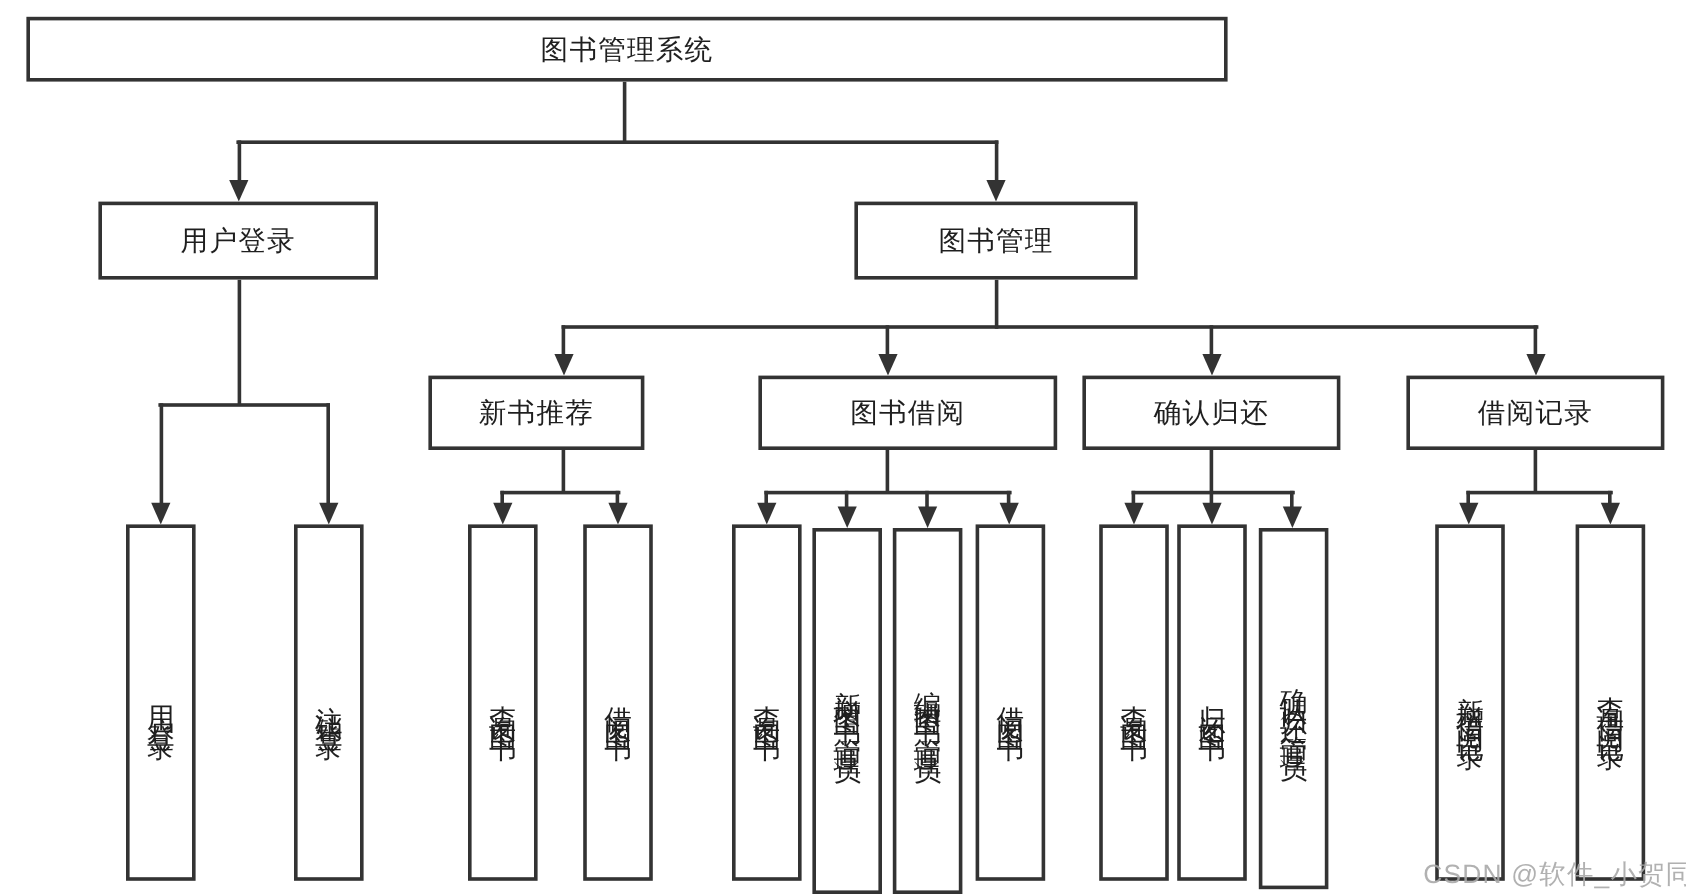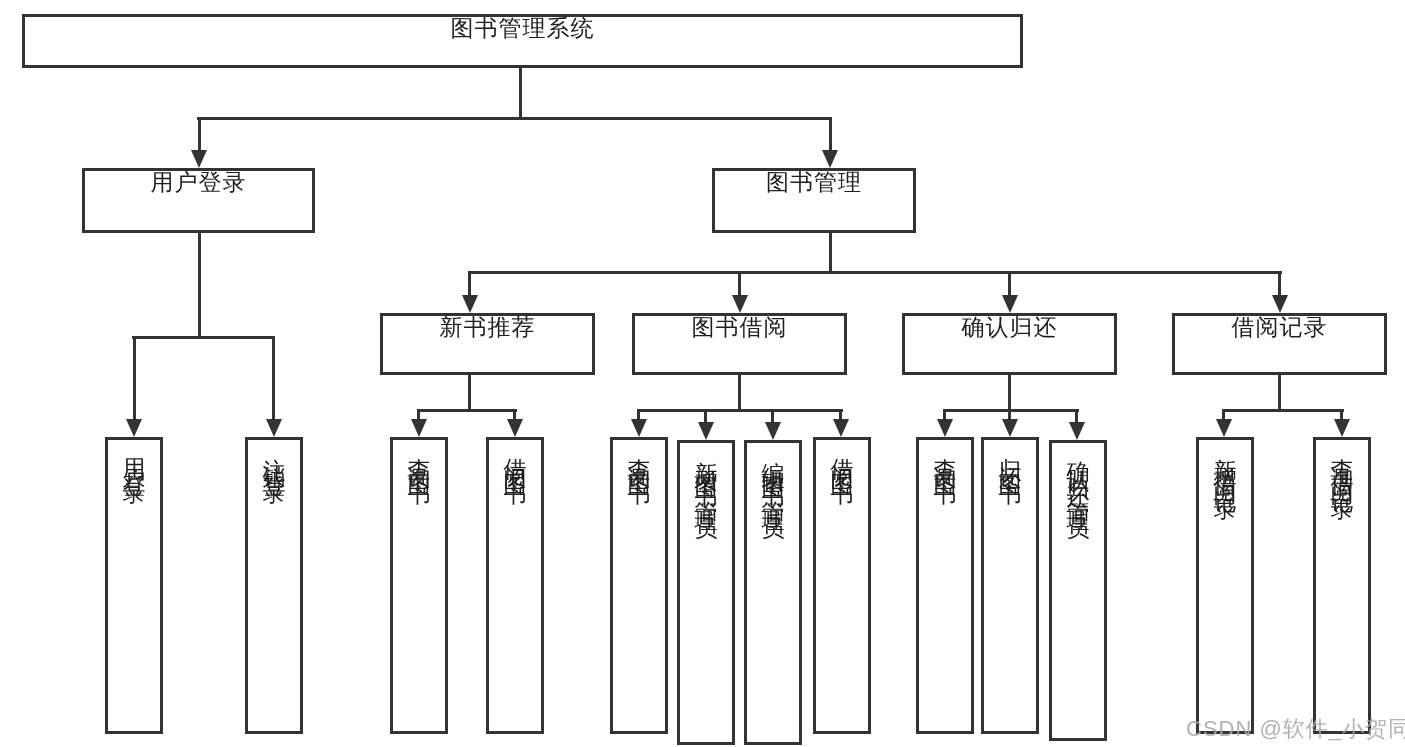--- a/index.html
+++ b/index.html
@@ -16,20 +16,21 @@
     overflow:hidden;
     font-family:"Liberation Sans","DejaVu Sans",sans-serif;
     color:var(--text);
   }
   .box{
     position:absolute;
     box-sizing:border-box;
     border:3px solid var(--line);
     background:var(--box-fill);
     display:flex;
+    align-items:center;
     justify-content:center;
     font-size:23px;
     line-height:1;
     letter-spacing:1px;
   }
   .vt{
     writing-mode:vertical-rl;
     text-orientation:mixed;
     letter-spacing:8px;
     font-size:23px;
@@ -118,28 +119,28 @@
   <div class="ar" style="left:1216px;top:419px"></div>
   <div class="ar" style="left:1334px;top:419px"></div>
 
   <div class="box" style="left:22px;top:14px;width:1001px;height:54px">
     <span>图书管理系统</span>
   </div>
 
   <div class="box" style="left:82px;top:168px;width:233px;height:65px">
     <span>用户登录</span>
   </div>
-  <div class="box" style="left:712px;top:168px;width:204px;height:65px">
+  <div class="box" style="left:712px;top:168px;width:236px;height:65px">
     <span>图书管理</span>
   </div>
 
-  <div class="box" style="left:380px;top:313px;width:215px;height:62px">
+  <div class="box" style="left:357px;top:313px;width:180px;height:62px">
     <span>新书推荐</span>
   </div>
-  <div class="box" style="left:632px;top:313px;width:215px;height:62px">
+  <div class="box" style="left:632px;top:313px;width:249px;height:62px">
     <span>图书借阅</span>
   </div>
   <div class="box" style="left:902px;top:313px;width:215px;height:62px">
     <span>确认归还</span>
   </div>
   <div class="box" style="left:1172px;top:313px;width:215px;height:62px">
     <span>借阅记录</span>
   </div>
 
   <div class="box" style="left:105px;top:437px;width:58px;height:297px">

